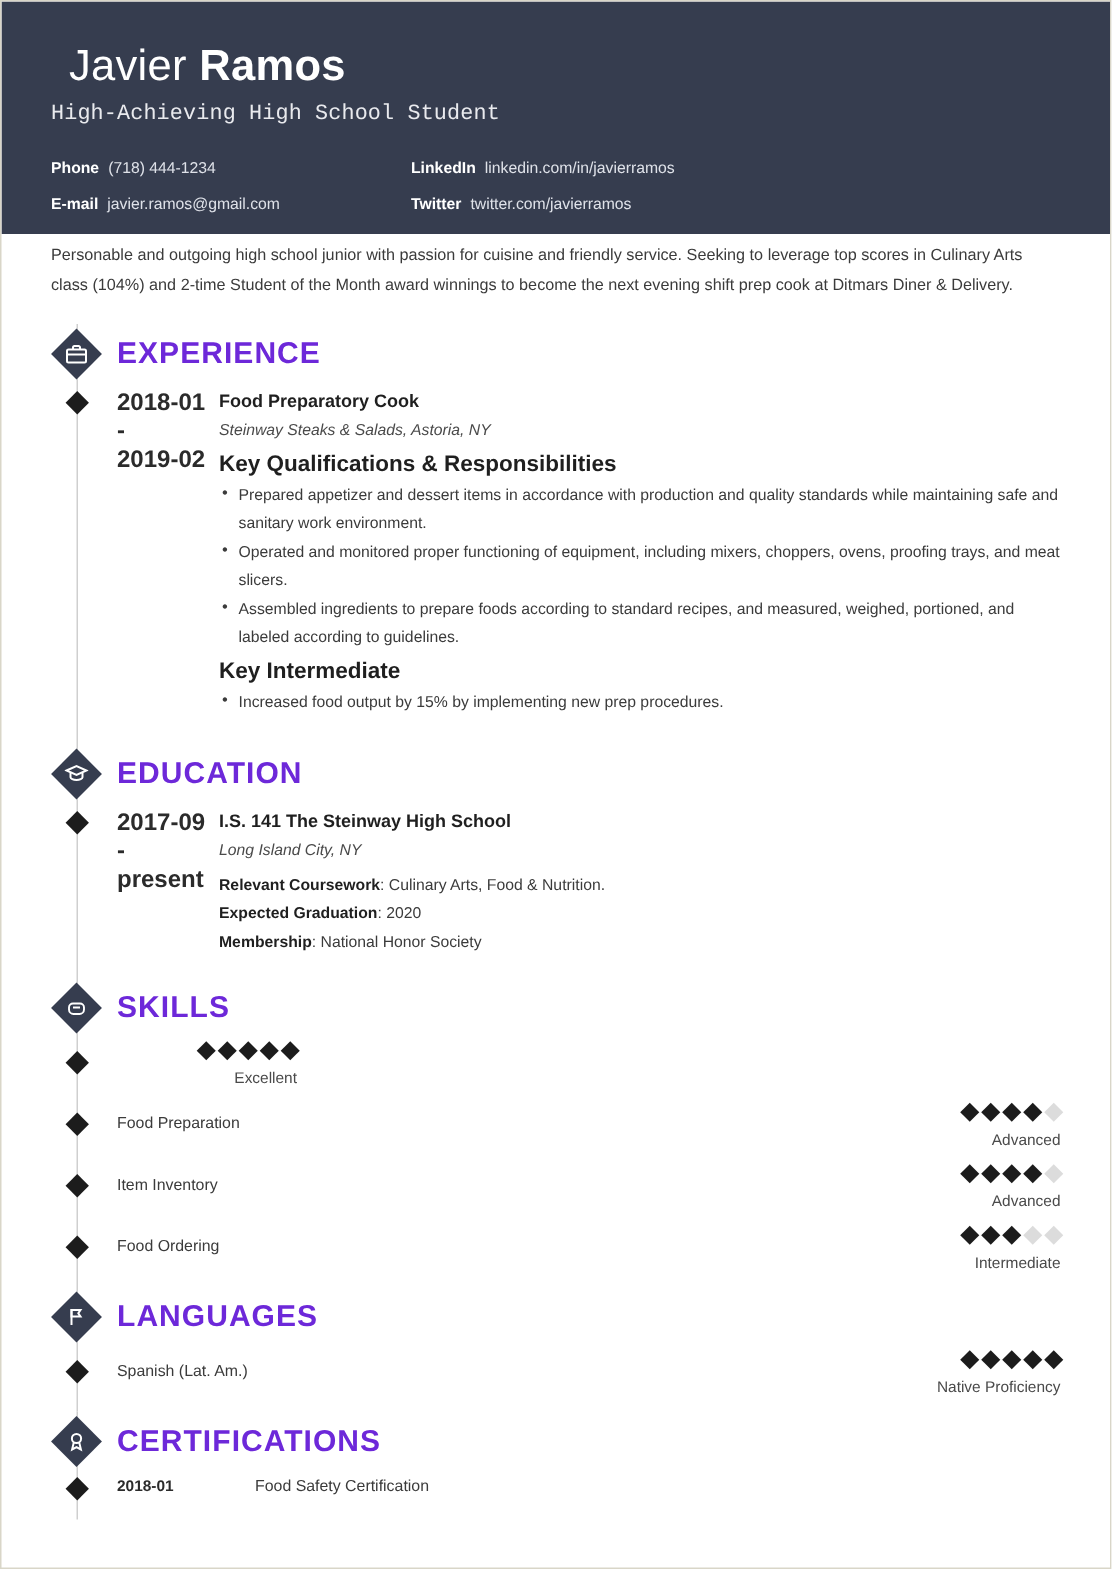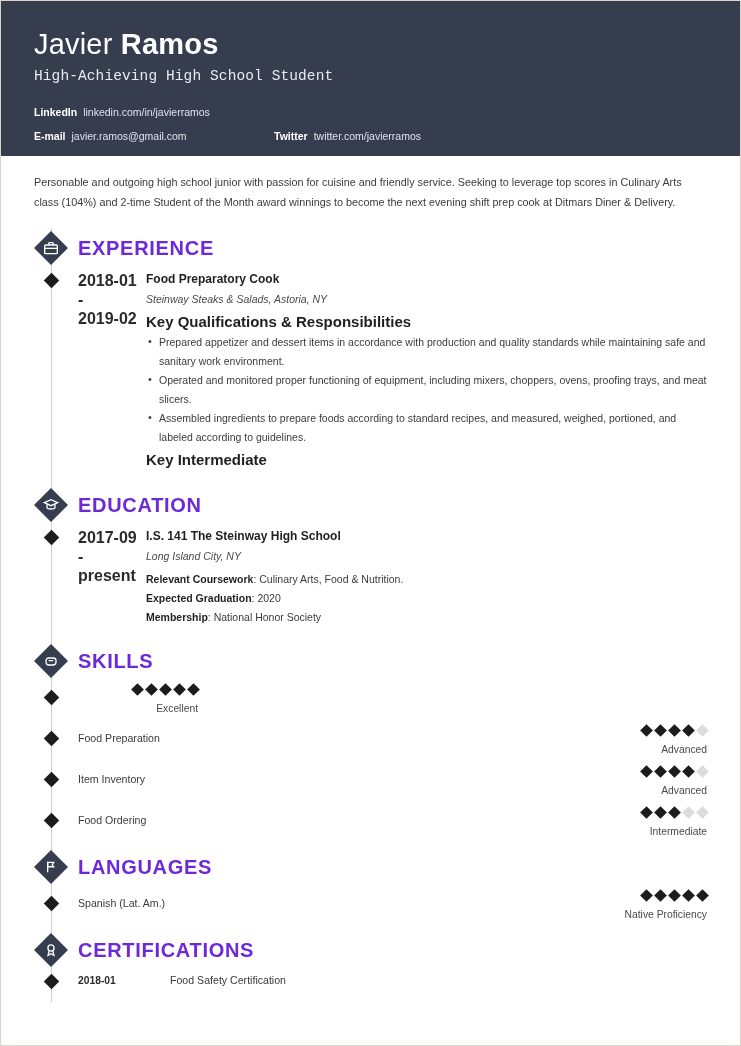--- a/index.html
+++ b/index.html
@@ -27,21 +27,21 @@
     padding: 26px 33px 18px 33px;
     box-sizing: border-box;
     height: 155px;
   }
   .name {
     color: #ffffff;
     font-size: 29px;
     line-height: 34px;
     letter-spacing: 0.2px;
     font-weight: 300;
-    margin: 0 0 7px 0;
+    margin: 0 0 7px 12px;
     white-space: nowrap;
   }
   .name .last { font-weight: 700; }
   .job-title {
     color: #e9eaee;
     font-size: 14.5px;
     font-weight: 400;
     letter-spacing: 0.1px;
     margin: 0 0 22px 0;
     font-family: Liberation Mono, monospace;
@@ -65,21 +65,21 @@
   .contact-label {
     font-weight: 700;
     color: #ffffff;
     margin-right: 6px;
     white-space: nowrap;
   }
   .contact-value { font-weight: 400; color: #dfe2e9; white-space: nowrap; }
 
   
   .body-wrap {
-    padding: 16px 33px 0 33px;
+    padding: 4px 33px 0 33px;
     box-sizing: border-box;
     position: relative;
   }
   .summary {
     font-size: 10.8px;
     line-height: 20px;
     color: #3b3b3b;
     margin: 0 0 16px 0;
     text-align: left;
   }
@@ -271,20 +271,24 @@
 <div class="page">
 
   <div class="header">
     <h1 class="name">
       <span>Javier </span><span class="last">Ramos</span>
     </h1>
     <div class="job-title">High-Achieving High School Student</div>
 
     <div class="contact-grid">
       <div class="contact-row">
+        <div class="contact-cell col1">
+          <span class="contact-label">Phone</span>
+          <span class="contact-value">(718) 444-1234</span>
+        </div>
         <div class="contact-cell">
           <span class="contact-label">LinkedIn</span>
           <span class="contact-value">linkedin.com/in/javierramos</span>
         </div>
       </div>
       <div class="contact-row">
         <div class="contact-cell col1">
           <span class="contact-label">E-mail</span>
           <span class="contact-value">javier.ramos@gmail.com</span>
         </div>
@@ -324,20 +328,23 @@
         <div class="entry-body">
           <div class="entry-title">Food Preparatory Cook</div>
           <div class="entry-sub">Steinway Steaks &amp; Salads, Astoria, NY</div>
           <div class="sub-head">Key Qualifications &amp; Responsibilities</div>
           <ul class="bullets">
             <li>Prepared appetizer and dessert items in accordance with production and quality standards while maintaining safe and sanitary work environment.</li>
             <li>Operated and monitored proper functioning of equipment, including mixers, choppers, ovens, proofing trays, and meat slicers.</li>
             <li>Assembled ingredients to prepare foods according to standard recipes, and measured, weighed, portioned, and labeled according to guidelines.</li>
           </ul>
           <div class="sub-head">Key Intermediate</div>
+          <ul class="bullets">
+            <li>Increased food output by 15% by implementing new prep procedures.</li>
+          </ul>
         </div>
       </div>
       <div class="sp-exp"></div>
     </div>
 
     <div class="section">
       <div class="rail"></div>
 
       <div class="sec-head">
         <span class="dia-icon">

